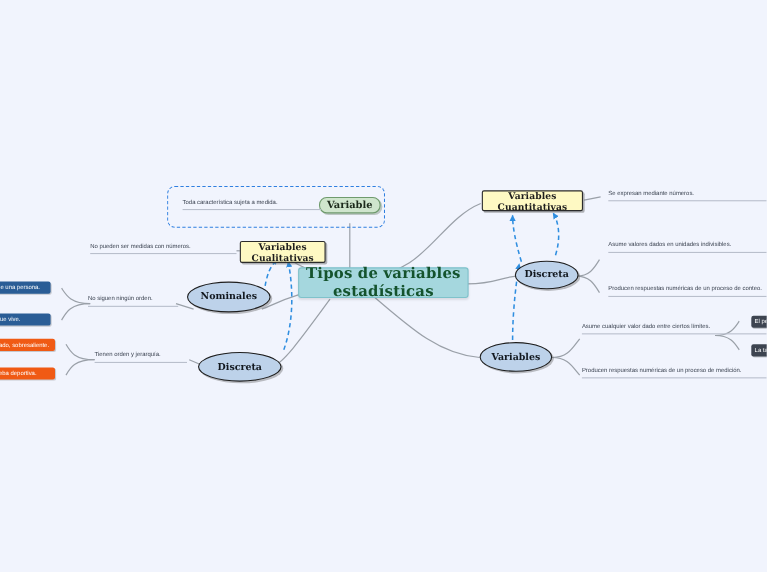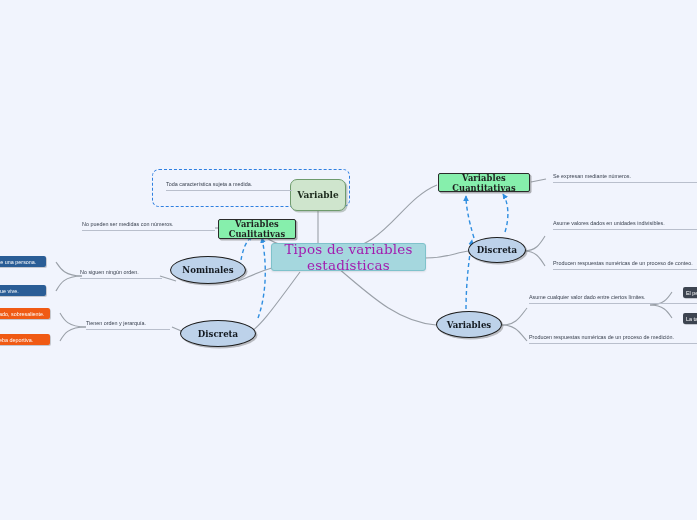--- a/index.html
+++ b/index.html
@@ -19,33 +19,33 @@
     width: 697px; height: 520px;
     pointer-events: none;
   }
   .node { position: absolute; box-sizing: border-box; }
 
   
   .central {
     background: #a5d7de;
     border: 1px solid #7fc2cb;
     border-radius: 3px;
-    color: #a21caf;
-    font-family: "DejaVu Serif", serif;
-    font-weight: normal;
+    color: #14532d;
+    font-family: "DejaVu Serif", serif;
+    font-weight: bold;
     font-size: 13.5px;
     letter-spacing: .2px;
     display: flex; align-items: center; justify-content: center;
     text-align: center;
     box-shadow: 0 1px 2px rgba(0,0,0,.10);
   }
 
   
   .boxnode {
-    background: #86efac;
+    background: #fef9c3;
     border: 1.6px solid #2b2b2b;
     border-radius: 2px;
     color: #1d1d1d;
     font-family: "DejaVu Serif", serif;
     font-size: 8.3px;
     font-weight: bold;
     letter-spacing: .1px;
     display: flex; align-items: center; justify-content: center;
     text-align: center;
     box-shadow: 1.5px 1.5px 0 rgba(90,90,90,.45);
@@ -174,21 +174,21 @@
       <marker id="ah" viewBox="0 0 10 10" refX="7" refY="5" markerWidth="5" markerHeight="5" orient="auto-start-reverse">
         <path d="M0,1 L8,5 L0,9 z" fill="#2f8ee0"></path>
       </marker>
     </defs>
   </svg>
 
   <div class="node selrect" style="left:152px; top:169px; width:198px; height:38px;"></div>
 
   <div class="node central" style="left:271px; top:243px; width:155px; height:28px;">Tipos de variables estadísticas</div>
 
-  <div class="node greennode" style="left:290px; top:179px; width:56px; height:32px;">Variable</div>
+  <div class="node greennode" style="left:290px; top:179px; width:56px; height:15px;">Variable</div>
   <div class="node leaf" style="left:166px; top:179px; width:126px; height:12px;">Toda característica sujeta a medida.</div>
 
   <div class="node boxnode" style="left:218px; top:219px; width:78px; height:20px;">Variables Cualitativas</div>
   <div class="node leaf" style="left:82px; top:219px; width:133px; height:12px;">No pueden ser medidas con números.</div>
 
   <div class="node ellipse" style="left:170px; top:256px; width:76px; height:28px;">Nominales</div>
   <div class="node leaf" style="left:80px; top:267px; width:82px; height:12px;">No siguen ningún orden.</div>
   <div class="node chip blue" style="left:-44px; top:256px; width:90px; height:11px;">El color de ojos de una persona.</div>
   <div class="node chip blue" style="left:-44px; top:285px; width:90px; height:11px;">La ciudad en la que vive.</div>
 

